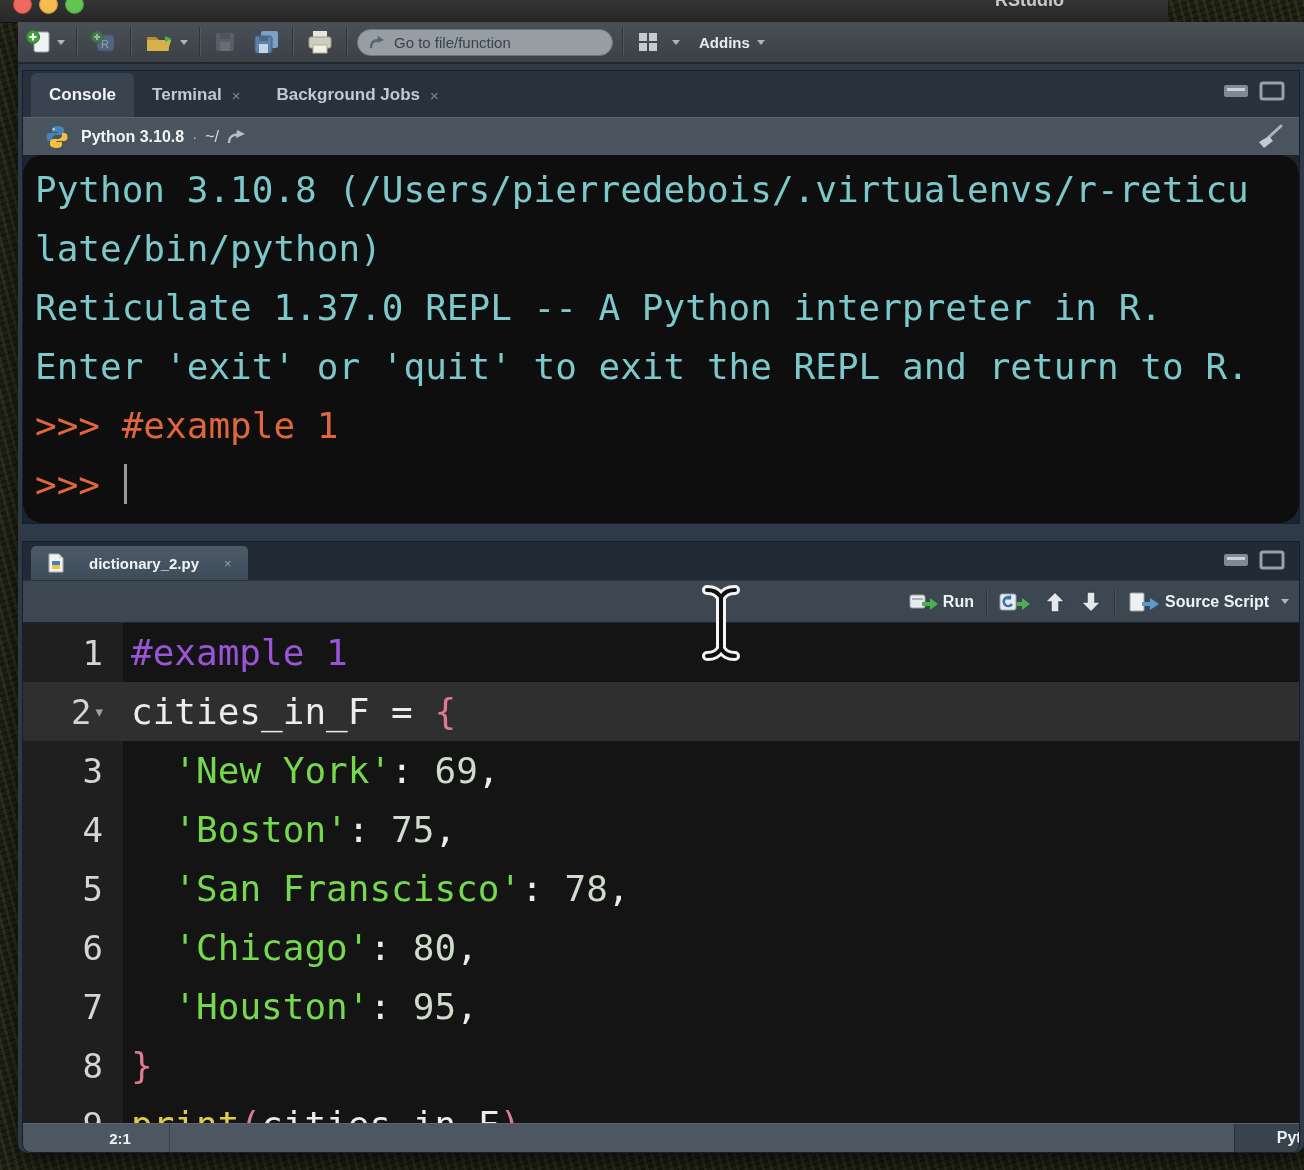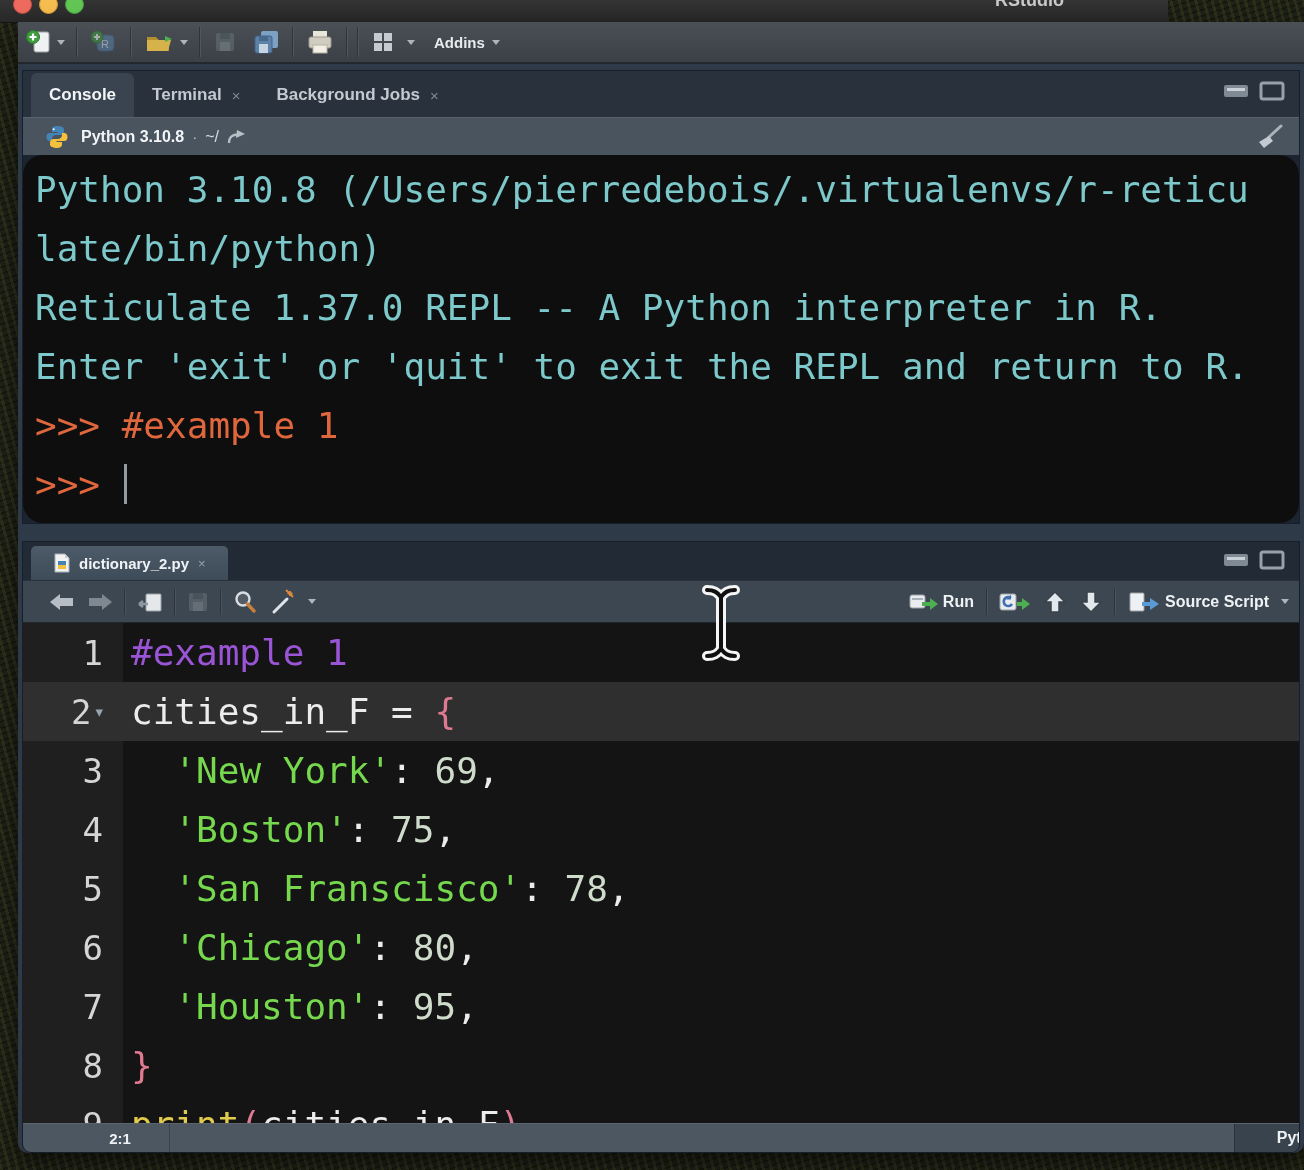--- a/index.html
+++ b/index.html
@@ -50,23 +50,23 @@
   .console-panel{top:48px;height:454px;}
   .editor-panel{top:519px;height:612px;border-radius:0 0 9px 9px;overflow:hidden;}
   
   .tabbar{position:relative;width:100%;background:#28313c;}
   .console-tabbar{height:46px;}
   .editor-tabbar{height:38px;background:#222b35;}
   .tabs{position:absolute;left:8px;bottom:0;display:flex;align-items:flex-end;}
   .tab{display:flex;align-items:center;height:42px;padding:1px 18px;font-size:17px;font-weight:bold;color:#c3c9d0;}
   .tab.active{background:#3a4450;border-radius:6px 6px 0 0;color:#f2f4f6;}
   .tab .x{margin-left:10px;font-size:15px;font-weight:normal;color:#7f8a96;}
-  .etab{display:flex;align-items:center;height:34px;margin-bottom:0;padding:0 22px;
+  .etab{display:flex;align-items:center;height:34px;margin-bottom:0;padding:0 16px;
         background:linear-gradient(#4d5b69,#3e4c5a);border-radius:5px 5px 0 0;
-        font-size:15px;font-weight:bold;color:#f0f3f5;}
+        font-size:15px;font-weight:bold;color:#f0f3f5;gap:16px;}
   .etab .x{margin-left:9px;font-size:13px;font-weight:normal;color:#97a1ab;}
   .winbtns{position:absolute;right:14px;top:10px;display:flex;gap:10px;align-items:center;}
   .editor-tabbar .winbtns{top:8px;}
   
   .runtime-bar{
     position:absolute;left:0;top:46px;width:100%;height:38px;background:#4a545e;
     border-top:1px solid #59636d;display:flex;align-items:center;padding-left:22px;box-sizing:border-box;
   }
   .runtime-bar .rt-label{margin-left:12px;font-size:16px;font-weight:bold;color:#f2f5f7;}
   .runtime-bar .rt-dot{margin:0 8px;font-size:15px;color:#b9c1c8;}
@@ -79,21 +79,21 @@
     white-space:pre;overflow:hidden;border-radius:20px;
   }
   .console-line{height:59px;}
   .cl-teal{color:var(--console-text,#7cc8ca);}
   .cl-prompt{color:var(--console-prompt,#e0673d);}
   .caret{display:inline-block;width:3px;height:40px;background:#949a9d;vertical-align:-7px;margin-left:2px;}
   
   .editor-toolbar{
     position:absolute;left:0;top:38px;width:100%;height:43px;background:#3d4751;
     border-top:1px solid #2a323c;border-bottom:1px solid #20262d;
-    display:flex;align-items:center;gap:10px;padding-left:25px;box-sizing:border-box;
+    display:flex;align-items:center;gap:10px;padding-left:25px;box-sizing:border-box;flex-direction:column;
   }
   .et-sep{width:1px;height:26px;background:#2b333c;border-right:1px solid #4b545e;}
   .et-right{position:absolute;right:10px;top:0;height:100%;display:flex;align-items:center;gap:10px;}
   .run-label,.source-label{font-size:16px;font-weight:bold;color:#eef2f5;}
   
   .code-area{
     position:absolute;left:0;top:81px;right:0;height:503px;background:#141414;overflow:hidden;
     font-family:"DejaVu Sans Mono",monospace;
   }
   .code-row{display:flex;height:59px;align-items:center;}
@@ -191,20 +191,27 @@
       </div>
       <div class="tb-sep"></div>
       <div class="tb-btn">
         <svg class="icon" width="30" height="28" viewBox="0 0 30 28">
           <rect x="8" y="3" width="14" height="7" fill="#e8e5da"></rect>
           <rect x="4" y="9" width="22" height="11" rx="2" fill="#cfccc0" stroke="#9b988c"></rect>
           <rect x="8" y="17" width="14" height="8" fill="#f2efe6" stroke="#b3b0a4"></rect>
         </svg>
       </div>
       <div class="tb-sep"></div>
+      <div class="goto-box">
+        <svg class="icon" width="18" height="18" viewBox="0 0 18 18">
+          <path d="M3 15 C3 8 8 6 13 8" stroke="#5a646d" stroke-width="2.4" fill="none"></path>
+          <path d="M10 3 l6 4 -7 3 z" fill="#5a646d"></path>
+        </svg>
+        <span>Go to file/function</span>
+      </div>
       <div class="tb-sep"></div>
       <div class="tb-btn">
         <svg class="icon" width="26" height="26" viewBox="0 0 26 26">
           <rect x="4" y="4" width="8" height="8" fill="#c4cad0"></rect>
           <rect x="14" y="4" width="8" height="8" fill="#c4cad0"></rect>
           <rect x="4" y="14" width="8" height="8" fill="#c4cad0"></rect>
           <rect x="14" y="14" width="8" height="8" fill="#c4cad0"></rect>
         </svg>
         <span class="chev" style="margin-left:8px"></span>
       </div>

